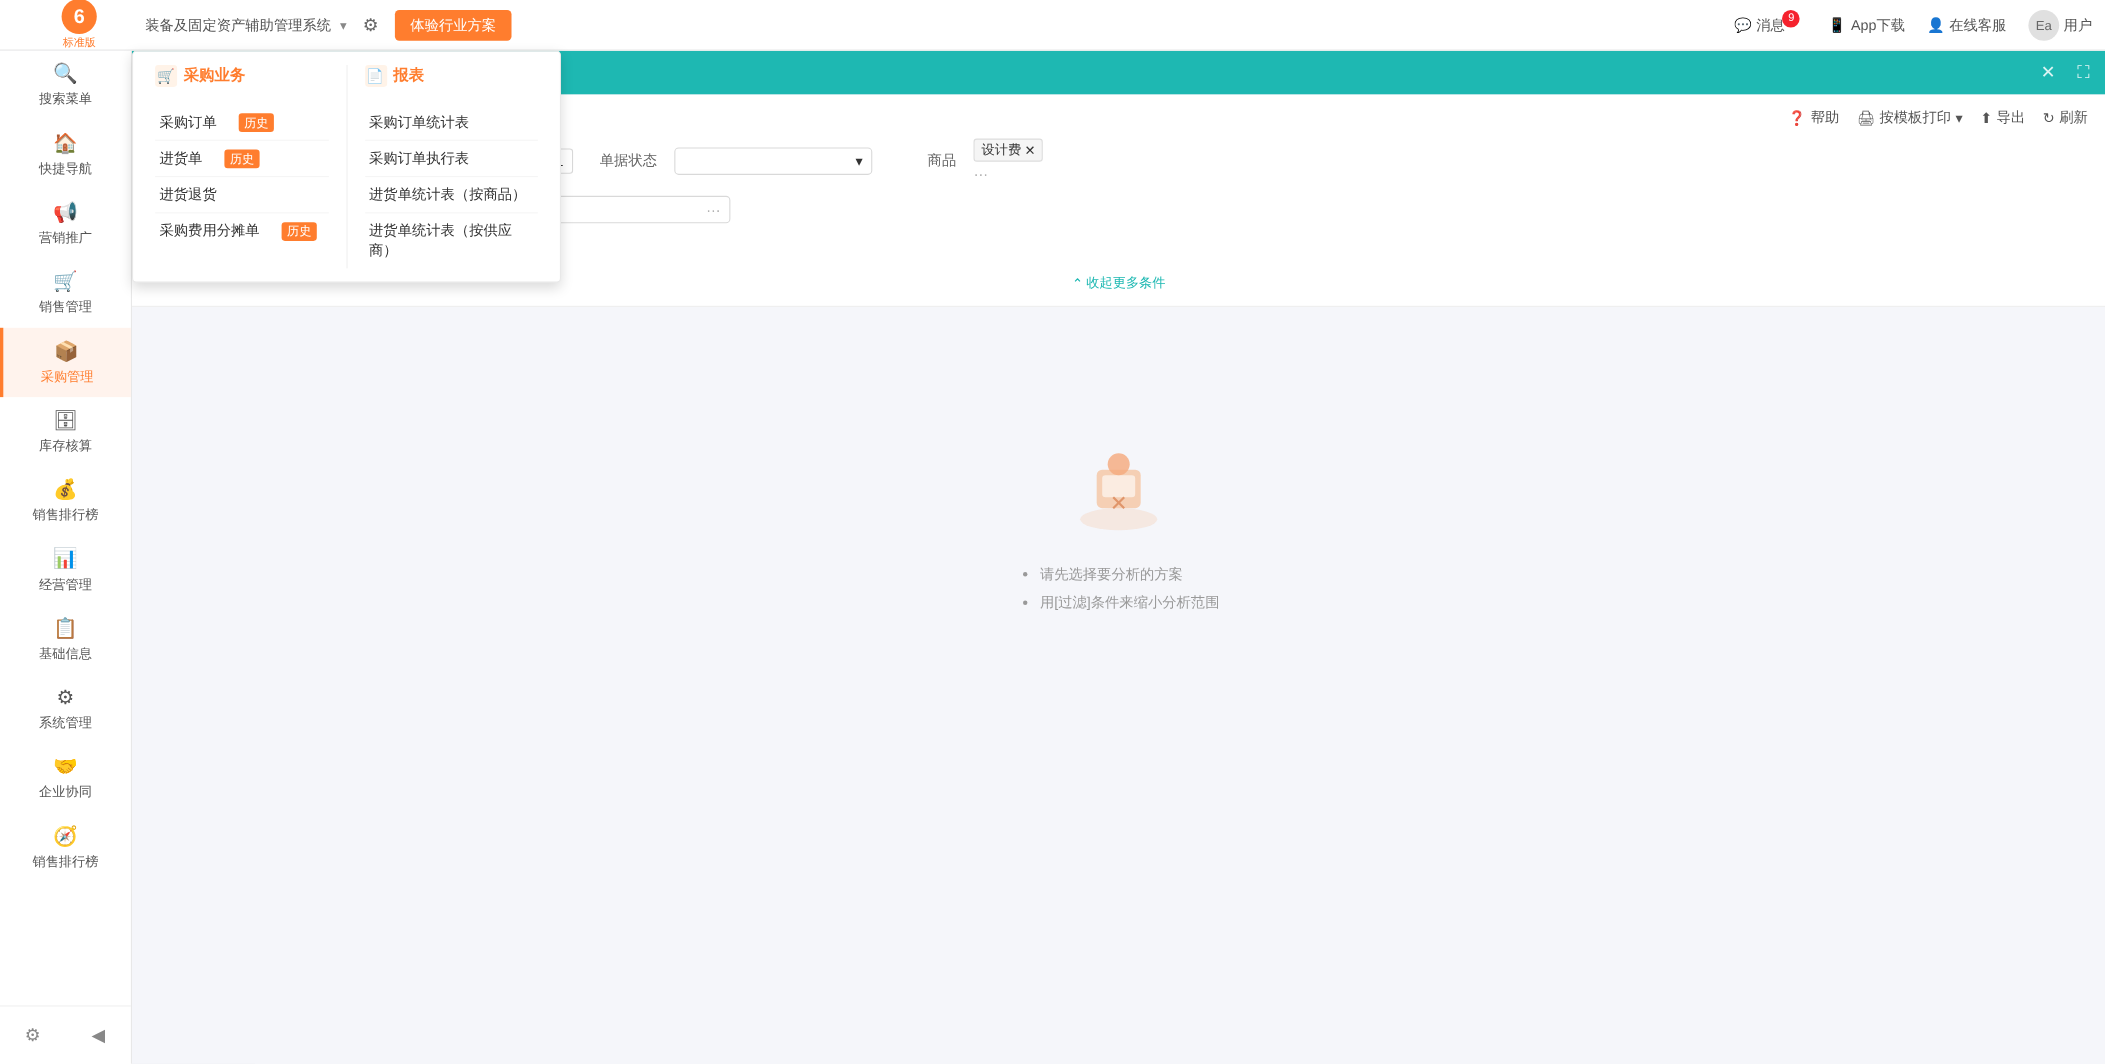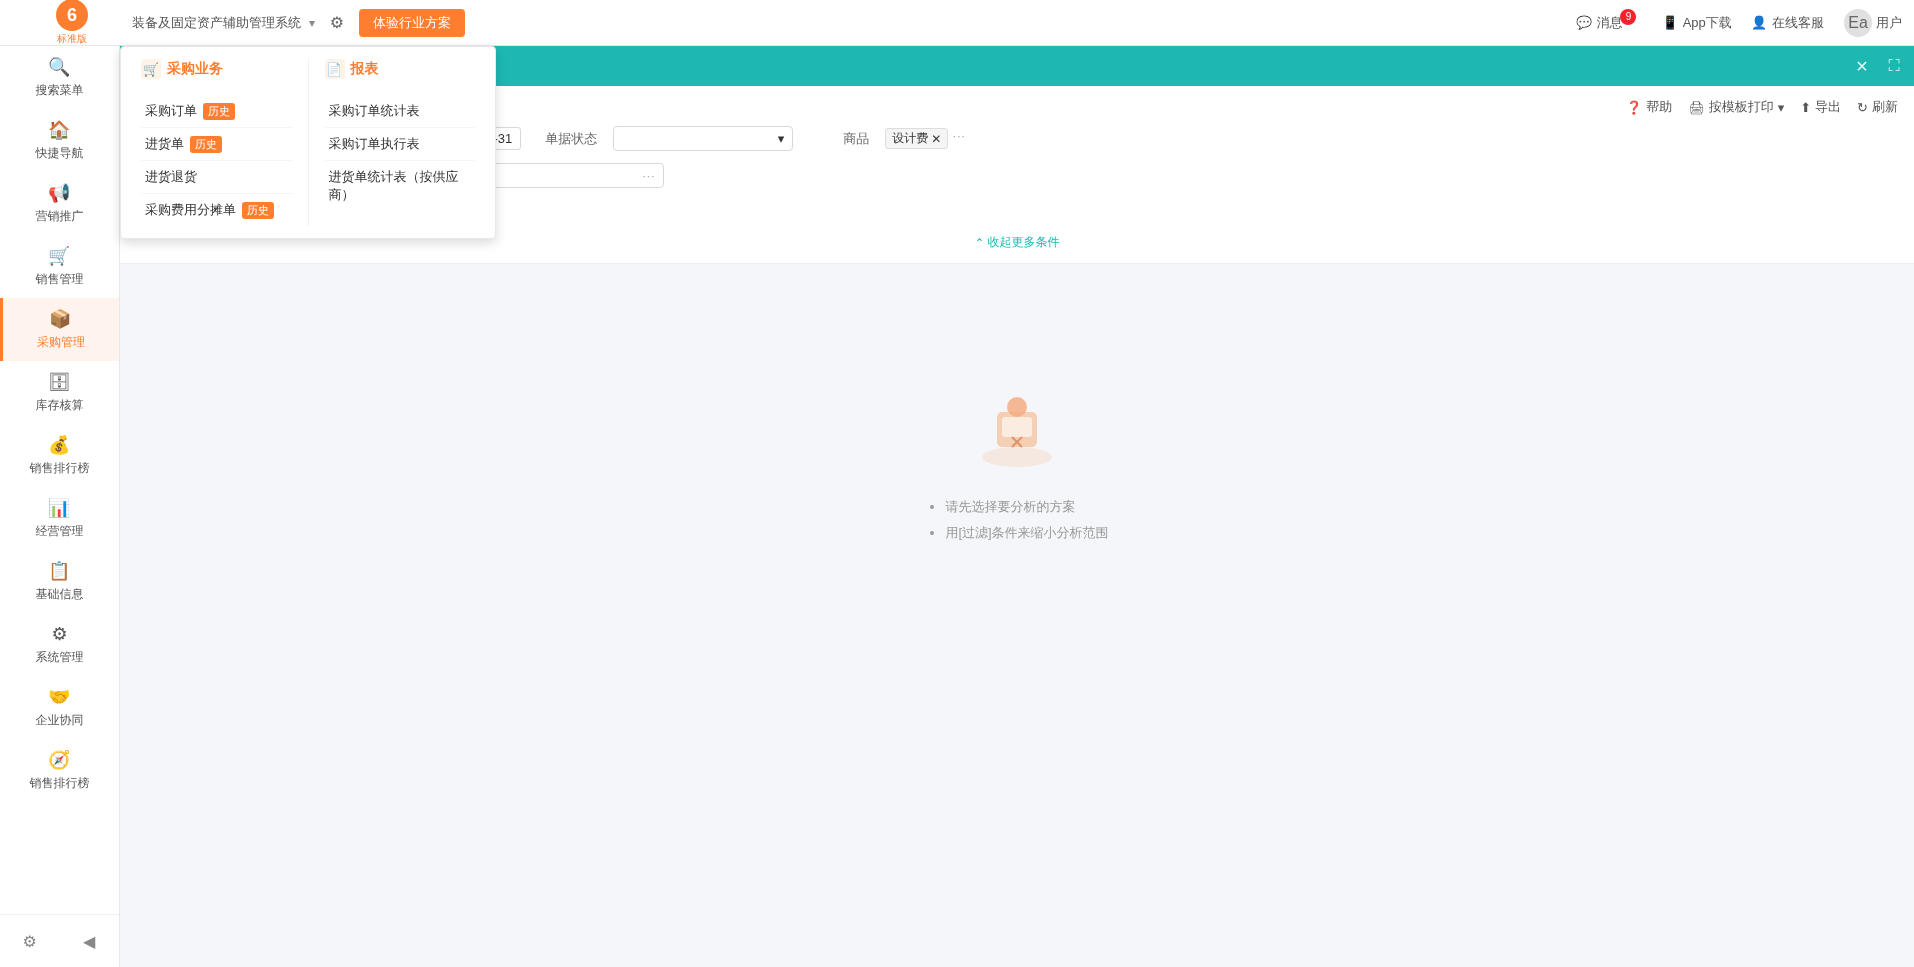--- a/index.html
+++ b/index.html
@@ -106,21 +106,21 @@
       left: -6px;
     }
     .avatar {
       width: 28px;
       height: 28px;
       background: #e0e0e0;
       border-radius: 50%;
       display: flex;
       align-items: center;
       justify-content: center;
-      font-size: 16px;
+      font-size: 12px;
       color: #666;
     }
 
     
     .sidebar {
       position: fixed;
       top: 46px;
       left: 0;
       bottom: 0;
       width: 120px;
@@ -372,21 +372,21 @@
       padding-bottom: 6px;
     }
     .dropdown-col-divider {
       width: 1px;
       background: #f0f0f0;
       margin: 0 8px;
     }
     .dropdown-item {
       display: flex;
       align-items: center;
-      gap: 6px;
+      gap: 20px;
       padding: 7px 4px;
       cursor: pointer;
       font-size: 13px;
       color: #333;
       border-bottom: 1px solid #f5f5f5;
     }
     .dropdown-item:last-child { border-bottom: none; }
     .history-badge {
       background: #ff7d2e;
       color: white;
@@ -547,21 +547,21 @@
           <span style="border:1px solid #d9d9d9;border-radius:3px;padding:3px 8px;cursor:pointer;">2024-01-01</span>
           <span>~</span>
           <span style="border:1px solid #d9d9d9;border-radius:3px;padding:3px 8px;cursor:pointer;">2024-12-31</span>
         </div>
         <span class="filter-label">单据状态</span>
         <div class="filter-select">
           <span style="flex:1;"></span>
           <span>▾</span>
         </div>
         <span class="filter-label">商品</span>
-        <div style="display:flex;align-items:flex-start;gap:4px;">
+        <div style="display:flex;align-items:flex-start;gap:4px;flex-direction:column;">
           <div class="tag-close">
             <span>设计费</span>
             <span>✕</span>
           </div>
           <span class="dots">···</span>
         </div>
       </div>
 
       <div class="filter-row">
         <span class="filter-label">排名项目</span>
@@ -642,16 +642,19 @@
       <div class="col-title-icon">📄</div>
       <span>报表</span>
     </div>
     <div class="dropdown-item">
       <span>采购订单统计表</span>
     </div>
     <div class="dropdown-item">
       <span>采购订单执行表</span>
     </div>
     <div class="dropdown-item">
+      <span>进货单统计表（按商品）</span>
+    </div>
+    <div class="dropdown-item">
       <span>进货单统计表（按供应商）</span>
     </div>
   </div>
 </div>
 
 </body></html>

